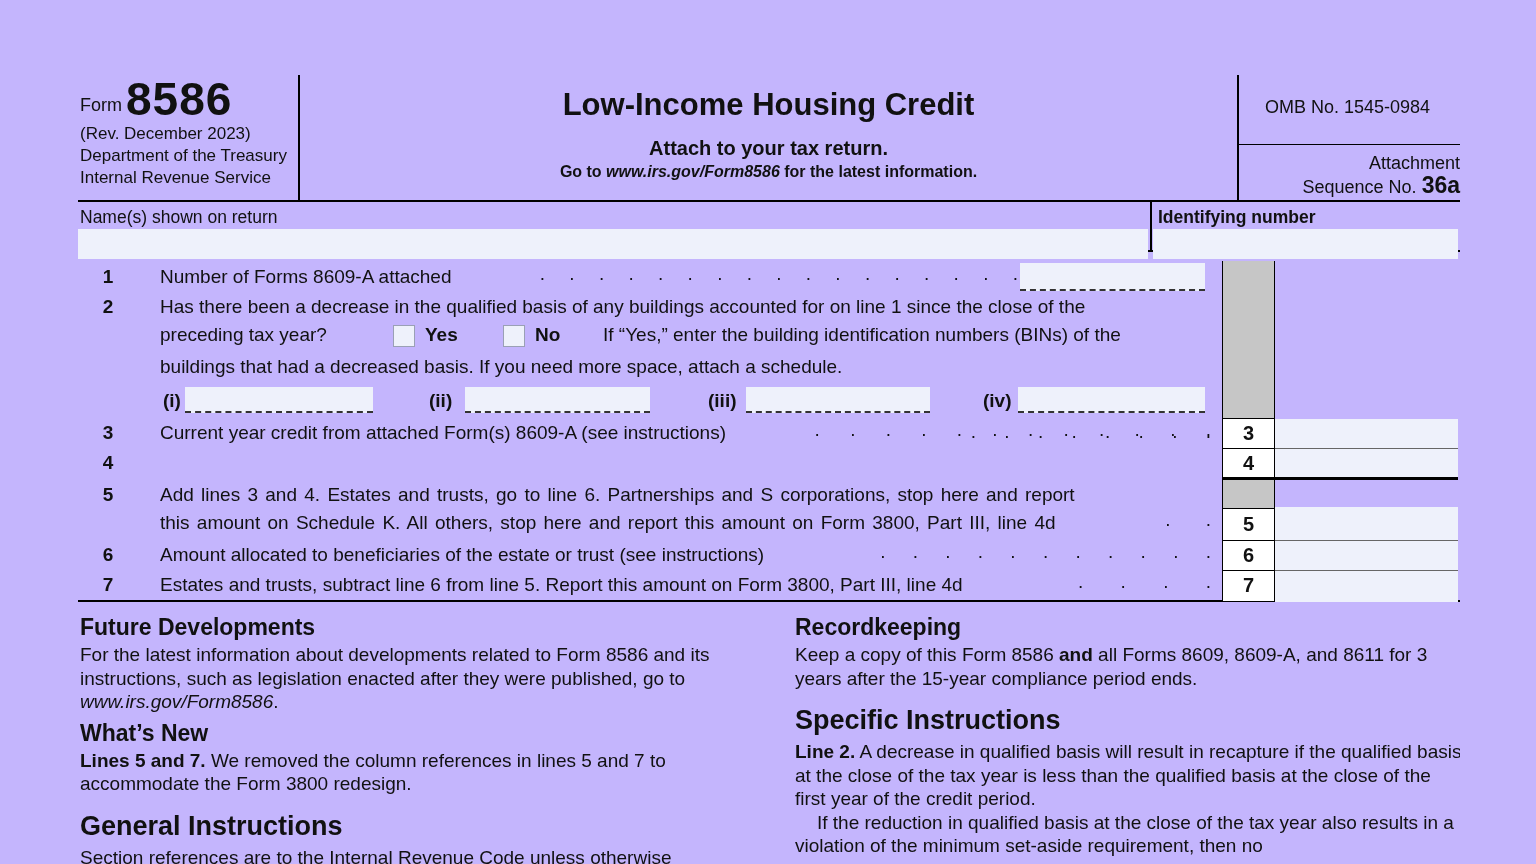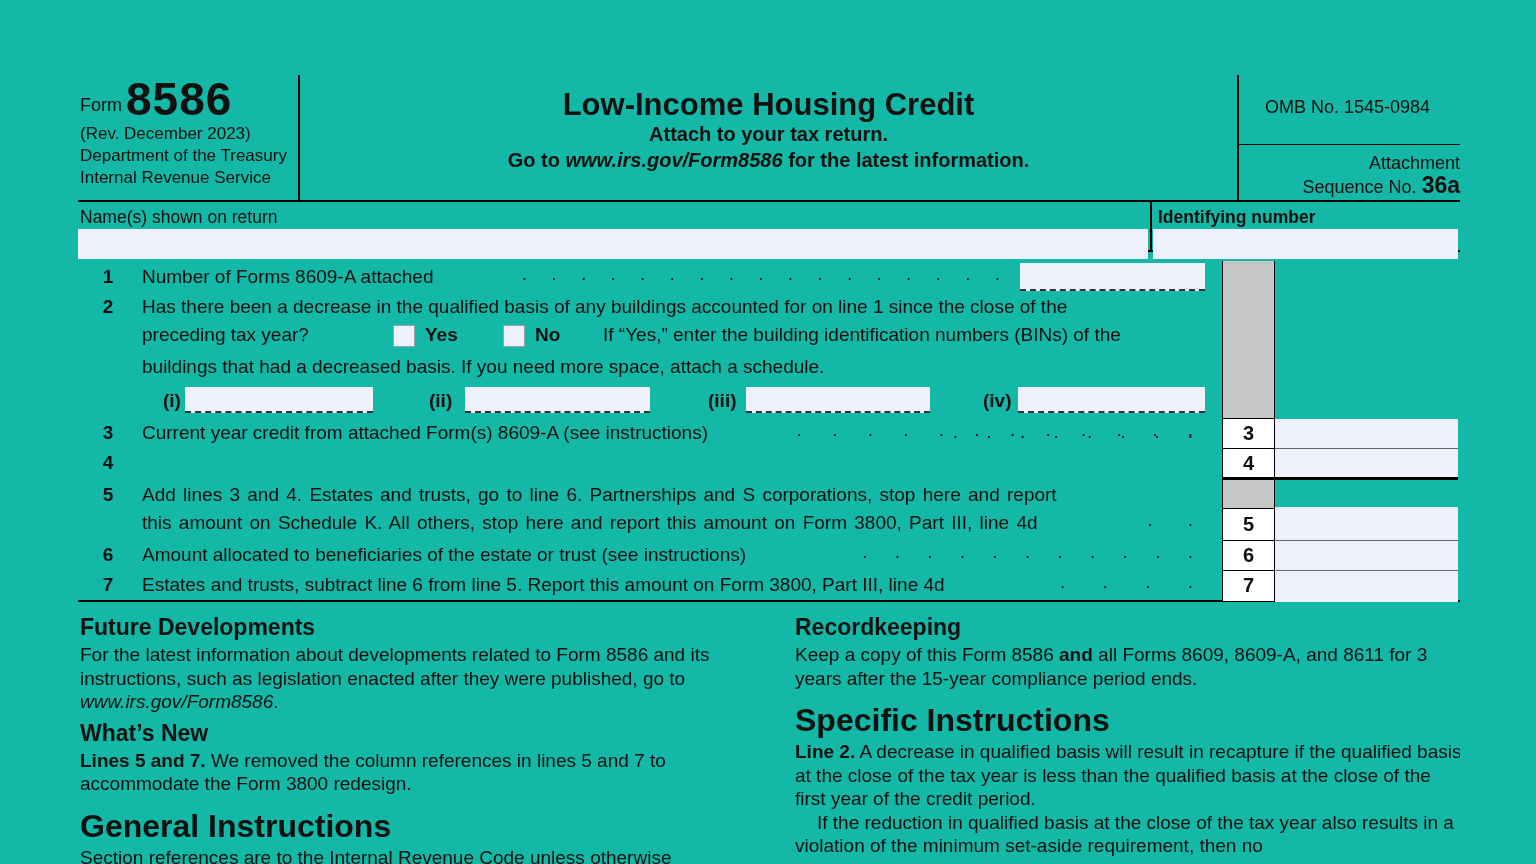--- a/index.html
+++ b/index.html
@@ -1,50 +1,50 @@
 <!DOCTYPE html>
 <html><head>
 <meta charset="utf-8">
 <style>
   * { margin:0; padding:0; box-sizing:border-box; }
   html,body { background:#ffffff; }
   .page {
     position:relative; width:1536px; height:864px; overflow:hidden;
-    background:#14b8a6; color:#111;
+    background:#c4b5fd; color:#111;
     font-family:"Liberation Sans", sans-serif;
   }
   
   .hdr { position:absolute; left:78px; top:75px; width:1382px; height:127px; border-bottom:2.5px solid #000; }
   .hdr-left { position:absolute; left:0; top:0; width:222px; height:100%; border-right:2px solid #000; padding:2px 4px 0 2px; }
   .form-word { display:flex; align-items:flex-end; gap:4px; }
   .form-label { font-size:18px; padding-bottom:5px; }
   .form-num { font-size:46px; font-weight:900; letter-spacing:1px; line-height:44px; }
   .rev { font-size:17px; margin-top:3px; }
   .dept { font-size:17px; line-height:20px; margin-top:2px; }
   .hdr-center { position:absolute; left:222px; top:0; width:937px; height:100%; text-align:center; }
   .title { font-size:31px; font-weight:bold; margin-top:12px; }
-  .sub1 { font-size:20px; font-weight:bold; }
-  .sub2 { font-size:20px; font-weight:bold; margin-top:3px; }
+  .sub1 { font-size:20px; font-weight:bold; margin-top:14px; }
+  .sub2 { font-size:16px; font-weight:bold; margin-top:3px; }
   .hdr-right { position:absolute; left:1159px; top:0; width:223px; height:100%; border-left:2px solid #000; }
   .omb { height:70px; border-bottom:1.5px solid #000; font-size:18px; padding:22px 0 0 26px; }
   .attach-box { font-size:18px; padding:7px 0 0 26px; line-height:22px;text-align:right; }
   .seq { font-size:23px; font-weight:bold; }
   
   .namerow { position:absolute; left:78px; top:202px; width:1382px; height:50px; border-bottom:2.5px solid #000; }
   .nlabel { position:absolute; left:2px; top:5px; font-size:17.5px; }
   .ilabel { position:absolute; left:1080px; top:5px; font-size:17.5px; font-weight:bold; }
   .ndivider { position:absolute; left:1072px; top:0; width:1.5px; height:100%; background:#000; }
   .nfield { position:absolute; top:27px; height:30px; background:#eef1fb; font-size:18px; padding:4px 6px; }
   .nfield.nleft { left:0; width:1070px; }
   .nfield.nright { left:1075px; width:305px; }
   
   .table { position:absolute; left:78px; top:261px; width:1382px; height:341px; border-bottom:2.5px solid #000; font-size:19px; }
   .trow { position:absolute; left:0; width:1382px; height:30px; line-height:28px; }
   .lnum { position:absolute; left:18px; width:24px; text-align:center; font-weight:bold; }
-  .ltext { position:absolute; left:64px; width:1053px; white-space:nowrap; }
+  .ltext { position:absolute; left:82px; width:1053px; white-space:nowrap; }
   .stretch { word-spacing:2px; }
   .leaders { position:absolute; bottom:3px; right:2px; color:#111; }
   .ws-a { word-spacing:19px; } .ws-b { word-spacing:25px; } .ws-c { word-spacing:23px; }
   .ws-d { word-spacing:22px; } .ws-e { word-spacing:32px; } .ws-f { word-spacing:30px; }
   .lead1 { right:195px; }
   .bluefield { position:absolute; background:#eef1fb; border-bottom:2px dashed #333; font-size:18px; padding:2px 5px; }
   .line1-field { left:942px; top:2px; width:185px; height:28px; }
   .checkbox { position:absolute; top:4px; width:22px; height:22px; background:#eef1fb; border:1.5px solid #9aa0b5; }
   .cblabel { position:absolute; font-weight:bold; }
   .binlabel { position:absolute; font-weight:bold; top:4px; }
@@ -54,21 +54,21 @@
             text-align:center; font-weight:bold; font-size:20px; background:#fff; }
   .graybox { position:absolute; left:1144px; width:53px; border:1.5px solid #000; border-top:none; background:#c6c6c6; }
   .amt { position:absolute; left:1197px; width:183px; background:#eef1fb; border-bottom:1px solid #666; font-size:18px; padding:3px 6px; }
   .thickline { position:absolute; left:1144px; width:236px; height:2.5px; background:#000; }
   
   .instructions { position:absolute; left:78px; top:602px; width:1382px; height:262px; overflow:hidden; }
   .icol { position:absolute; top:12px; font-size:19px; line-height:23.5px; }
   .icol.left { left:2px; width:676px; }
   .icol.right { left:717px; width:668px; }
   .icol h3 { font-size:23px; font-weight:bold; margin:0 0 3px 0; line-height:26px; }
-  .icol h2 { font-size:32px; font-weight:bold; margin:15px 0 5px 0; line-height:30px; }
+  .icol h2 { font-size:27px; font-weight:bold; margin:15px 0 5px 0; line-height:30px; }
   .icol p { margin:0; }
   .icol .mt { margin-top:6px; }
   .indent { text-indent:22px; margin-top:1px; }
   i { font-style:italic; }
   b { font-weight:bold; }
 </style>
 </head>
 <body>
 
 <div class="page">

